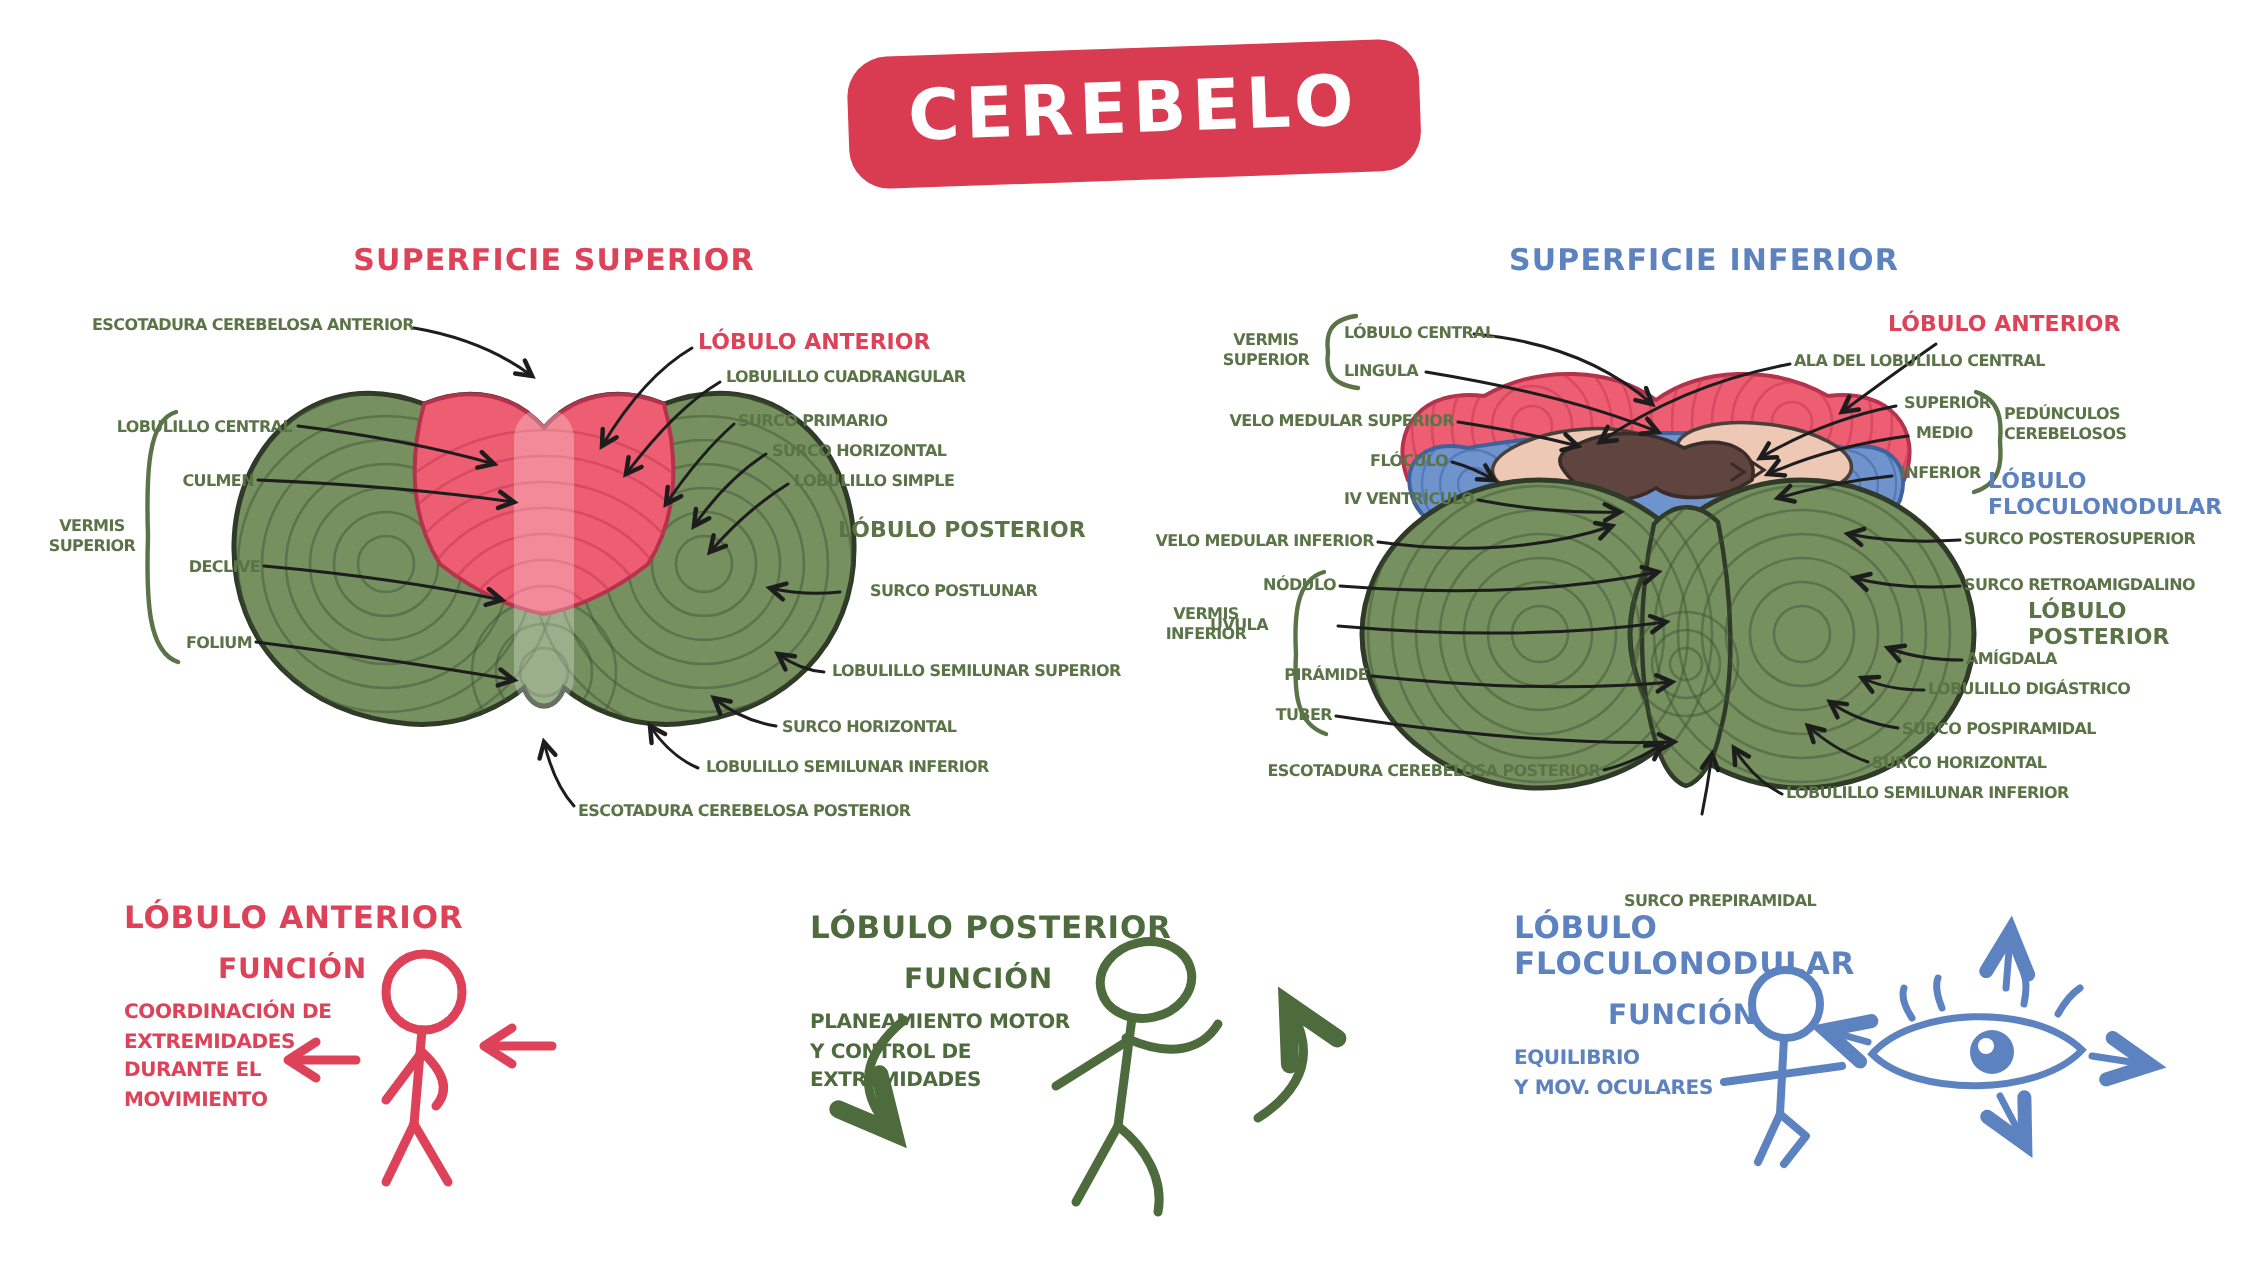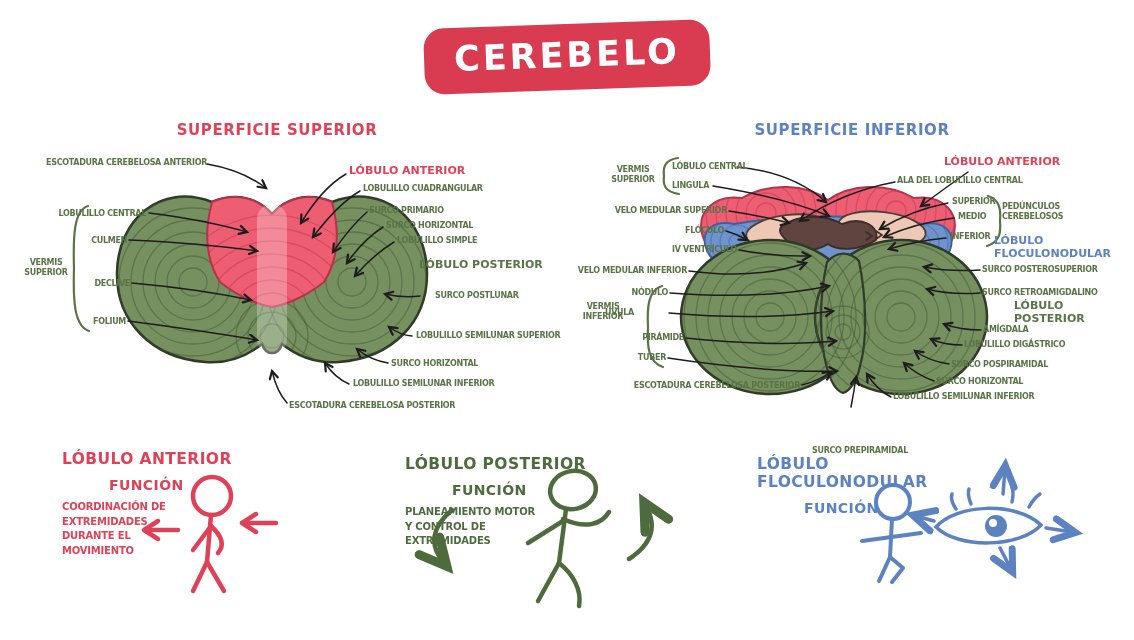--- a/index.html
+++ b/index.html
@@ -329,15 +329,17 @@
   <div class="func f-green" style="left:405px;top:455px;">
     <div class="h">LÓBULO POSTERIOR</div>
     <div class="s">FUNCIÓN</div>
     <div class="b">PLANEAMIENTO MOTOR
 Y CONTROL DE
 EXTREMIDADES</div>
   </div>
   <div class="func f-blue" style="left:757px;top:455px;">
     <div class="h">LÓBULO FLOCULONODULAR</div>
     <div class="s">FUNCIÓN</div>
+    <div class="b">EQUILIBRIO
+Y MOV. OCULARES</div>
   </div>
 
 </div>
 
 </body></html>

